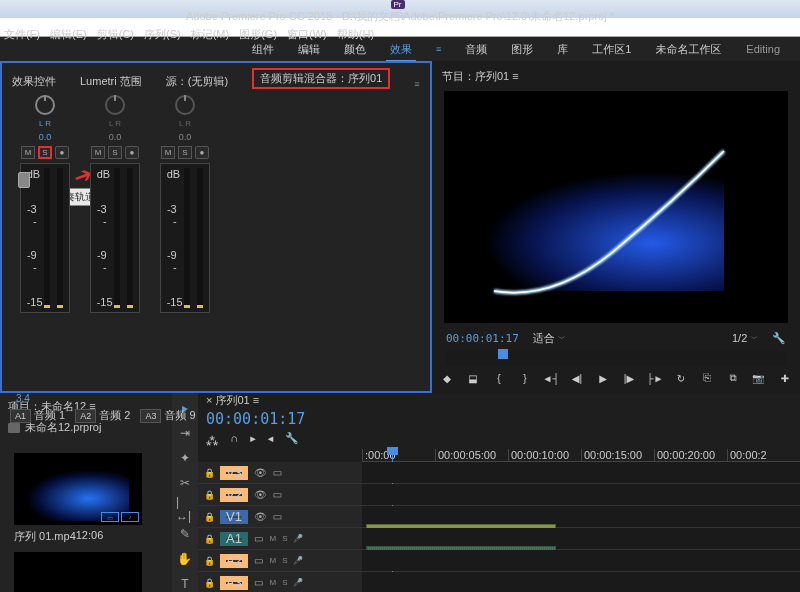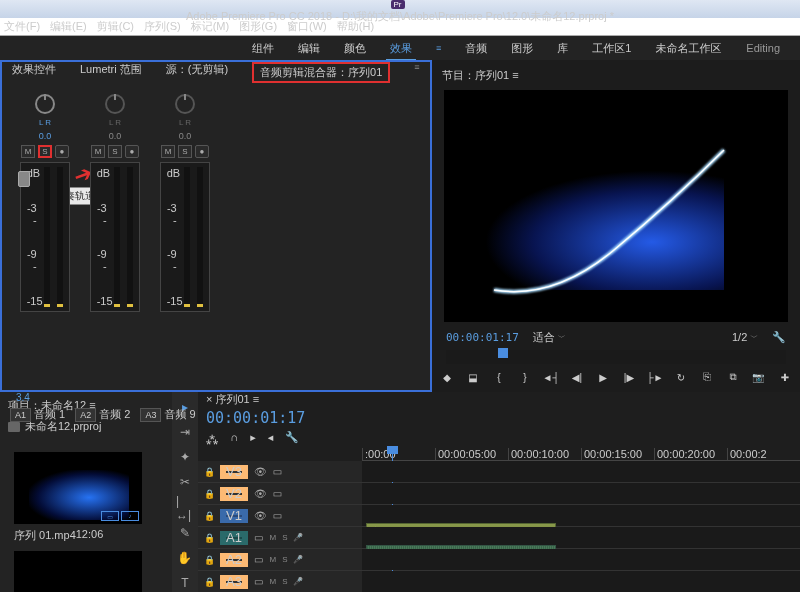--- a/index.html
+++ b/index.html
@@ -1,28 +1,28 @@
 <!DOCTYPE html>
 <html><head>
 <meta charset="utf-8">
 <style>
 *{margin:0;padding:0;box-sizing:border-box;font-family:"Microsoft YaHei",Arial,sans-serif;font-size:11px;color:#ccc;}
 body{background:#232323;width:800px;height:592px;overflow:hidden;position:relative;}
 .titlebar{background:linear-gradient(#dfe7f3,#c6d4e8);height:18px;display:flex;align-items:center;padding:0 4px;color:#333;font-size:11px;flex-direction:column;}
 .titlebar .icn{width:14px;height:14px;background:#4a2d6e;border-radius:2px;margin-right:5px;display:flex;align-items:center;justify-content:center;font-size:8px;color:#fff}
-.menubar{background:#fff;height:18px;display:flex;align-items:center;padding:0 4px;color:#222;border-bottom:1px solid #aaa;}
+.menubar{background:#fff;height:18px;display:flex;align-items:flex-start;padding:9px 4px;color:#222;border-bottom:1px solid #aaa;}
 .menubar span{margin-right:10px;cursor:default;}
 .workspace-tabs{background:#232323;height:24px;display:flex;align-items:center;padding-left:240px;gap:24px;color:#aaa;margin-left:12px;}
 .workspace-tabs .effblu{color:#5a9de0;position:relative}
 .workspace-tabs .effblu::after{content:"";position:absolute;bottom:-5px;left:-4px;right:-4px;height:2px;background:#5a9de0}
 .workspace-tabs .ws{margin-left:auto;margin-right:20px;color:#999}
 
 .contentrow{display:flex;height:332px;}
 .leftpanel{width:440px;border:2px solid #3a6fd8;background:#232323;position:relative}
-.tabrow{height:26px;display:flex;align-items:flex-start;padding:0 10px;gap:24px;background:#232323;font-size:11px;color:#aaa}
+.tabrow{height:26px;display:flex;align-items:flex-end;padding:0 10px;gap:24px;background:#232323;font-size:11px;color:#aaa}
 .tabrow .t{cursor:default}
 .redbox{border:2px solid #e03030;padding:1px 6px;color:#ccc}
 .mixerbody{display:flex;padding:4px 8px;height:290px}
 .channel{width:70px;display:flex;flex-direction:column;align-items:center;gap:4px}
 .knob{width:20px;height:20px;border:2px solid #888;border-radius:50%;position:relative;margin-top:2px}
 .knob.dim{border-color:#555}
 .knob::after{content:"";position:absolute;top:-2px;left:50%;width:2px;height:6px;background:#888;transform:translateX(-50%)}
 .lr{font-size:8px;color:#5a9de0}
 .lr.dim{color:#666}
 .val{font-size:9px;color:#5a9de0}

